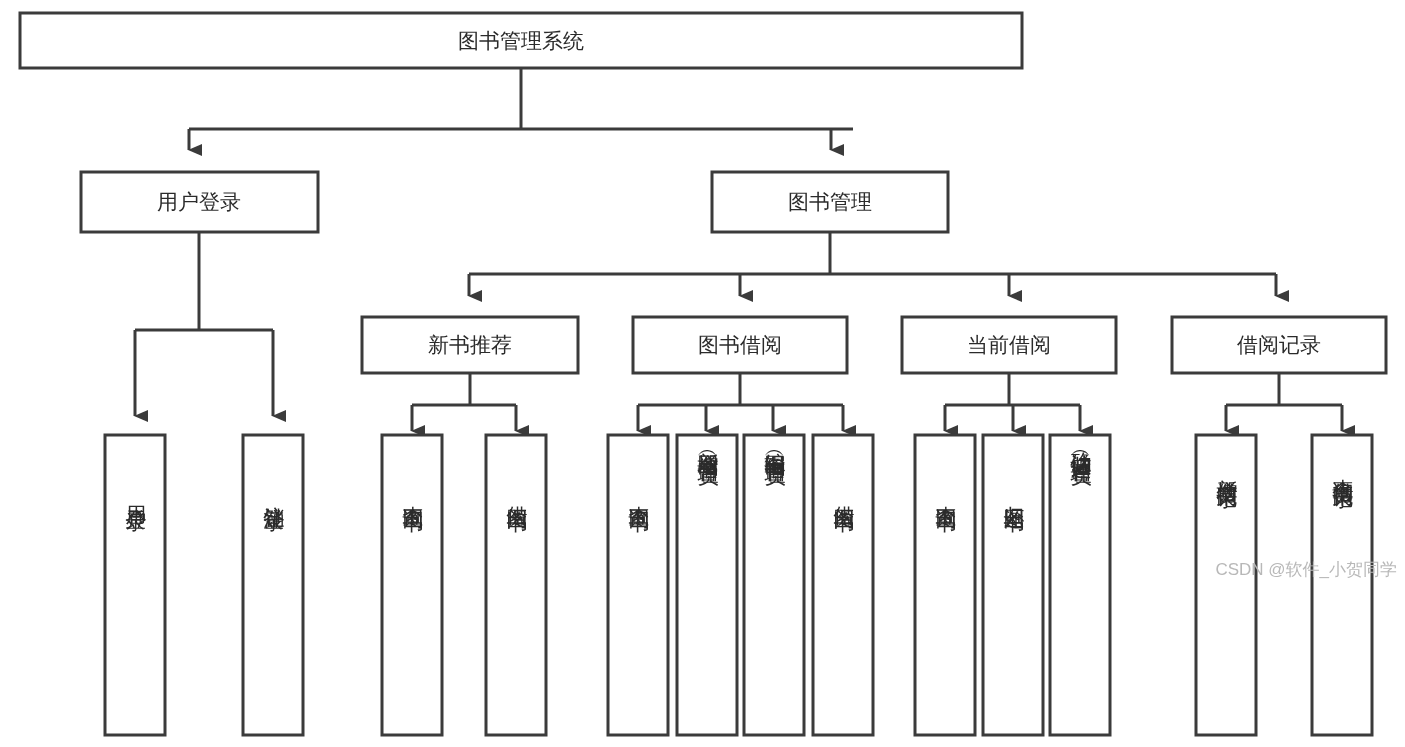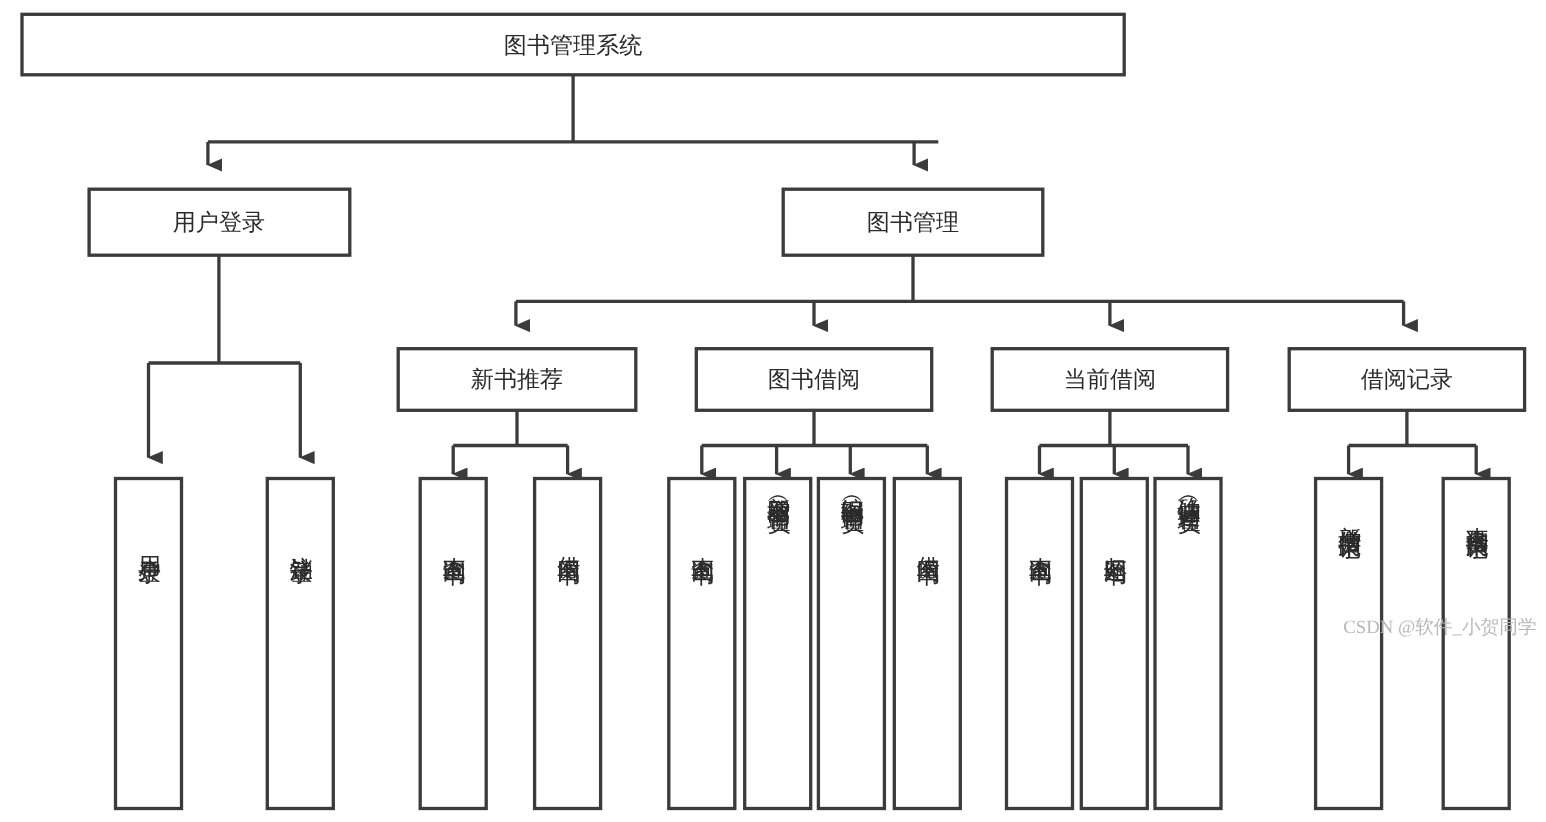--- a/index.html
+++ b/index.html
@@ -54,21 +54,21 @@
     font-size: 21px;
     fill: #2b2b2b;
     text-anchor: middle;
     writing-mode: vertical-rl;
     letter-spacing: 2px;
   }
   .watermark {
     position: absolute;
     right: 8px;
     bottom: 4px;
-    font-family: Liberation Serif, serif;
+    font-family: Liberation Sans, sans-serif;
     font-size: 17px;
     color: #b8b8b8;
     white-space: nowrap;
     user-select: none;
   }
 </style>
 </head>
 <body>
 
 <div id="diagram-root">

